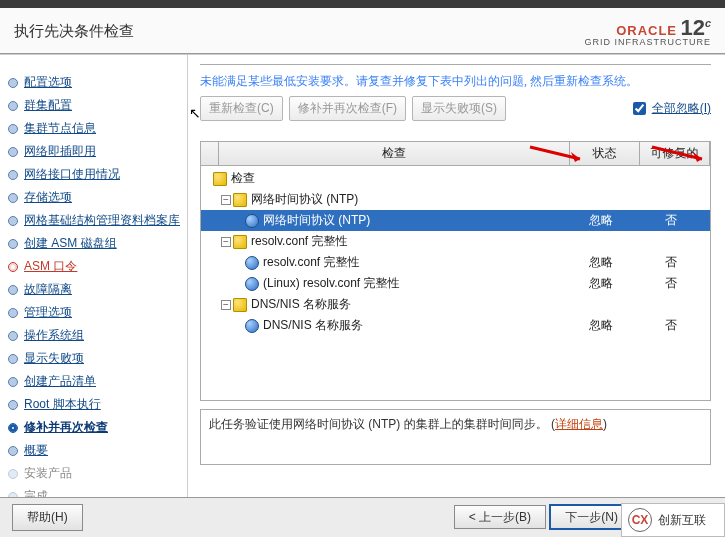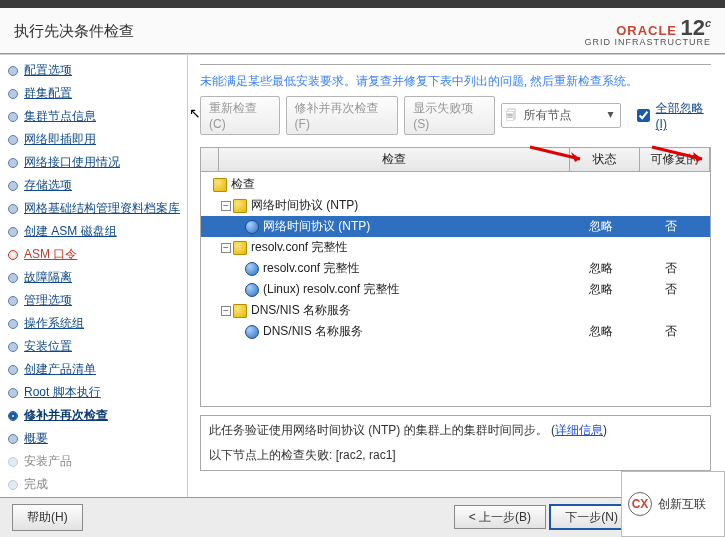--- a/index.html
+++ b/index.html
@@ -38,21 +38,21 @@
   .oracle-logo .ver sup { font-size: 11px; font-style: italic; }
   .main {
     display: flex;
     height: 443px;
     background: #fff;
     border-top: 1px solid #ccc;
   }
   .sidebar {
     width: 188px;
     border-right: 1px solid #ccc;
-    padding: 4px 0 0 0;
+    padding: 16px 0 0 0;
     overflow: hidden;
     background: #fff;
   }
   .step {
     display: flex;
     align-items: center;
     padding: 3px 4px 3px 8px;
     font-size: 12px;
     white-space: nowrap;
   }
@@ -80,21 +80,21 @@
     display: inline-block;
     border-radius: 2px 2px 0 0;
     font-size: 12px;
   }
   .tab-underline { border-bottom: 1px solid #aaa; margin-top:-1px; }
   .info-msg { margin: 8px 0 6px 0; color:#3b82f6;font-family:Liberation Serif, serif; }
   .toolbar {
     display: flex;
     gap: 6px;
     align-items: center;
-    margin-bottom: 12px;
+    margin-bottom: 20px;
   }
   .tbtn {
     border: 1px solid #b5b5b5;
     background: linear-gradient(#fdfdfd,#ececec);
     color: #999;
     padding: 3px 8px;
     border-radius: 2px;
     font-size: 12px;
   }
   .select {
@@ -160,21 +160,21 @@
 
   .bottom-box {
     border:1px solid #aaa;
     background:#fff;
     margin-top:8px;
     padding:6px 8px;
     height: 56px;
     font-size:12px;
     color:#333;
   }
-  .bottom-box a { color:#1d4ed8; text-decoration: underline; margin-top: 32px; }
+  .bottom-box a { color:#c2410c; text-decoration: underline; margin-top: 32px; }
 
   .footer {
     border-top: 1px solid #999;
     background: #ececec;
     padding: 6px 12px;
     display:flex;
     justify-content: space-between;
     align-items:center;
   }
   .navbtn {
@@ -191,21 +191,21 @@
     position:absolute;
     width:60px; height:20px;
     pointer-events:none;
   }
   .red-arrow svg { width:100%; height:100%; }
   .watermark {
     position:absolute; right:0; bottom:0;
     width:104px;
     background:#fff; border:1px solid #bbb;
     display:flex; align-items:center; gap:6px;
-    padding:20px 6px;
+    padding:4px 6px;
     font-size:12px; color:#333;
   }
   .watermark .logo {
     width:24px; height:24px; border:1px solid #666; border-radius:50%;
     display:flex; align-items:center; justify-content:center;
     font-weight:bold; color:#c74634;
   }
   .cursor {
     position:absolute;
     left:189px; top:105px;
@@ -272,21 +272,21 @@
     <div class="step">
         <span class="dot"></span>
         <a>管理选项</a>
       </div>
     <div class="step">
         <span class="dot"></span>
         <a>操作系统组</a>
       </div>
     <div class="step">
         <span class="dot"></span>
-        <a>安装位置</a>
+        <a>显示失败项</a>
       </div>
     <div class="step">
         <span class="dot"></span>
         <a>创建产品清单</a>
       </div>
     <div class="step">
         <span class="dot"></span>
         <a>Root 脚本执行</a>
       </div>
     <div class="step current">
@@ -310,21 +310,20 @@
   <div class="content">
 
     <div class="tab-underline"></div>
 
     <div class="info-msg">未能满足某些最低安装要求。请复查并修复下表中列出的问题, 然后重新检查系统。</div>
 
     <div class="toolbar">
       <span class="tbtn">重新检查(C)</span>
       <span class="tbtn">修补并再次检查(F)</span>
       <span class="tbtn">显示失败项(S)</span>
-      <span class="select">所有节点</span>
       <span style="flex:1"></span>
       <label class="chk">
         <input type="checkbox" checked="" style="">
         <a>全部忽略(I)</a>
       </label>
     </div>
 
     
     <div class="red-arrow" style="top:88px; right:140px;">
       <svg viewBox="0 0 60 20">
@@ -415,21 +414,20 @@
             <span class="fx">否</span>
         </div>
 
       </div>
     </div>
 
     <div class="bottom-box">
       <div>
         <span>此任务验证使用网络时间协议 (NTP) 的集群上的集群时间同步。 (</span><a>详细信息</a><span>)</span>
       </div>
-      <div style="margin-top:8px">以下节点上的检查失败: [rac2, rac1]</div>
     </div>
 
   </div>
 </div>
 
 <div class="footer">
   <span class="navbtn">帮助(H)</span>
   <span>
     <span class="navbtn">&lt; 上一步(B)</span>
     <span class="navbtn primary">下一步(N) &gt;</span>

